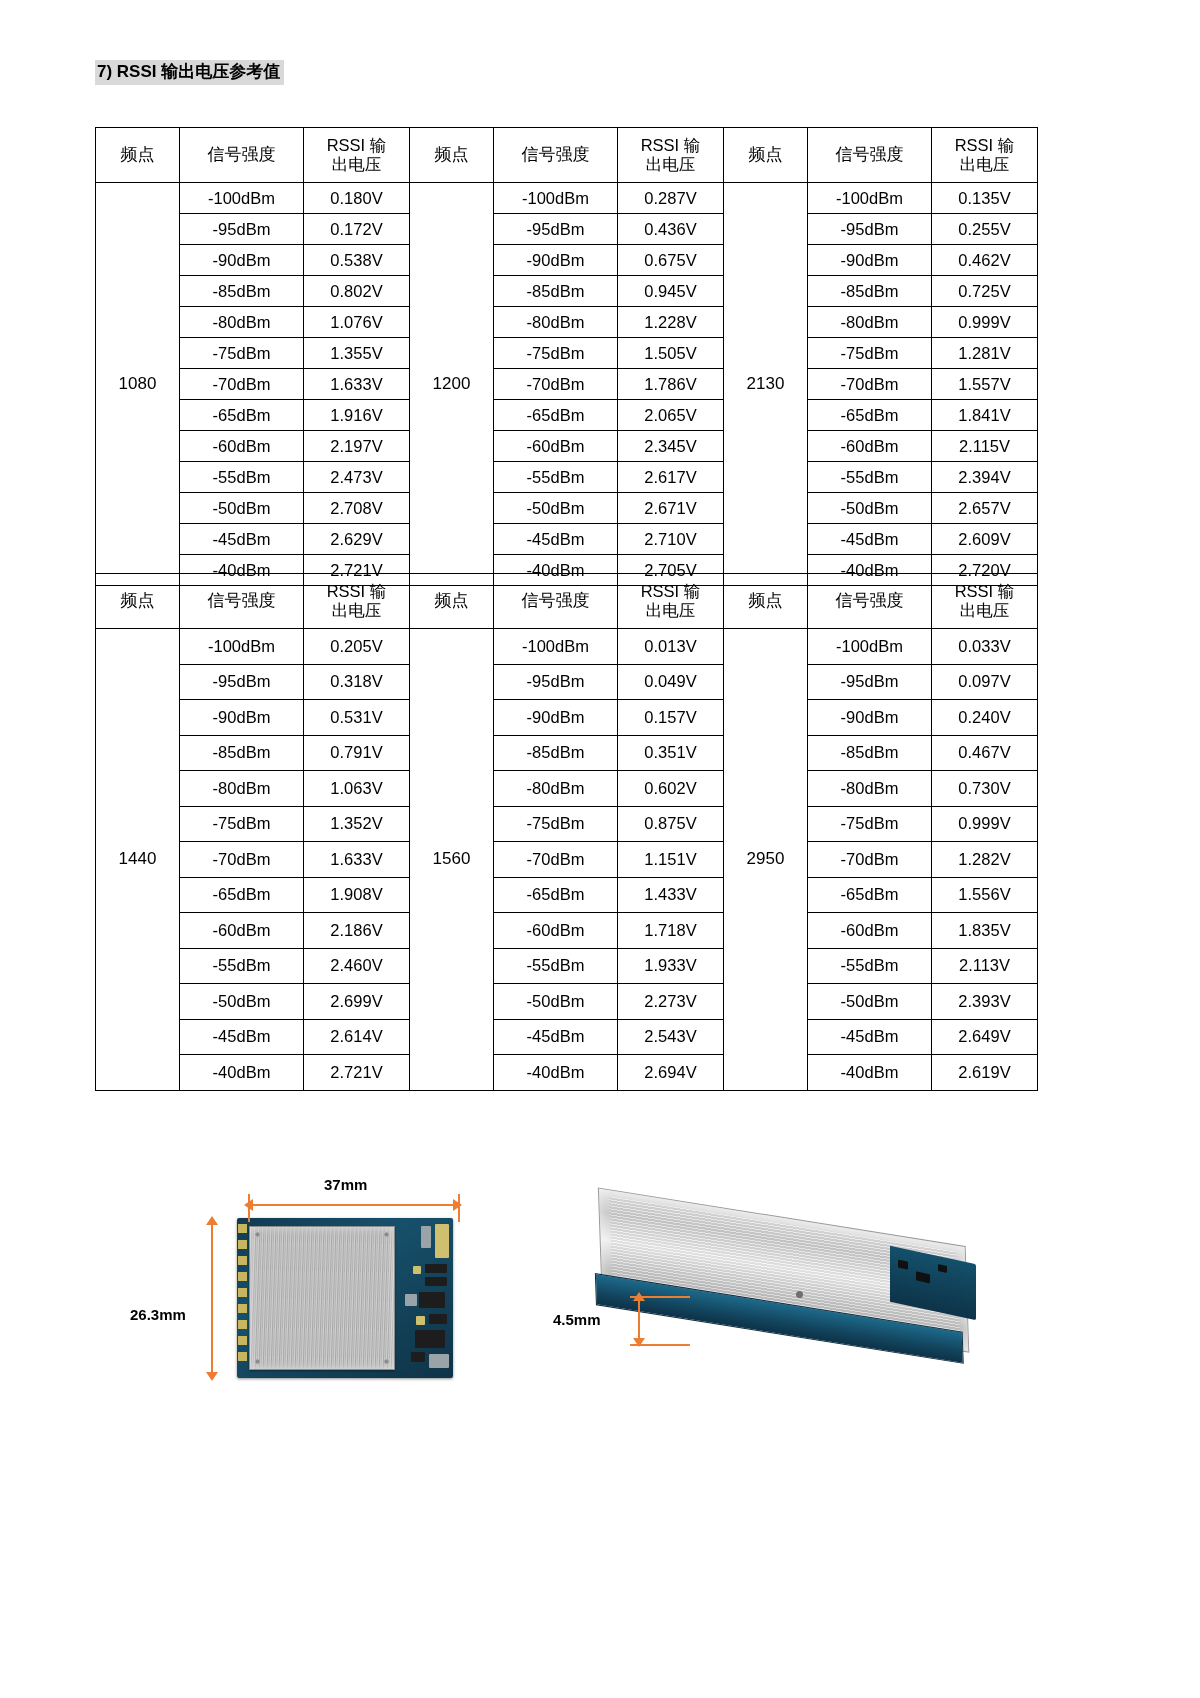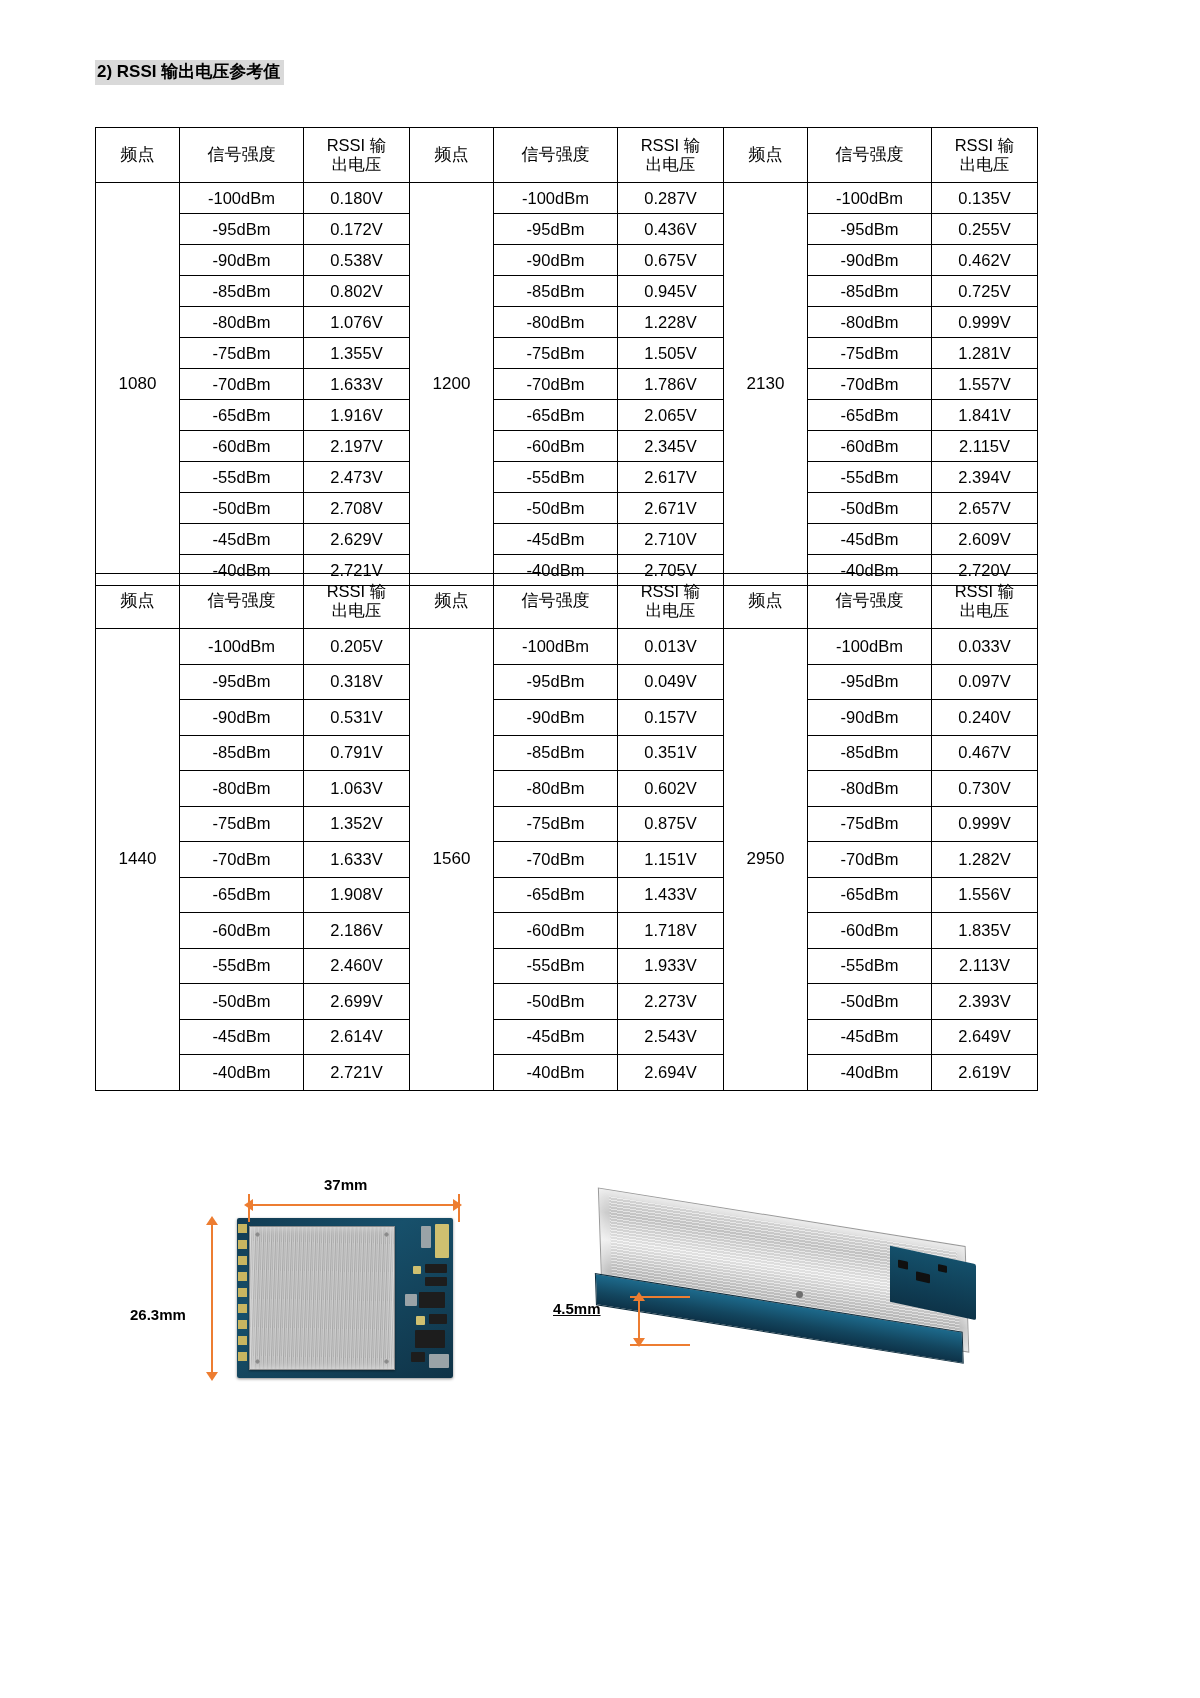--- a/index.html
+++ b/index.html
@@ -251,21 +251,21 @@
   .guide {
     position: absolute;
     background: #ed7d31;
   }
 </style>
 </head>
 <body>
 
 <div class="page">
 
-  <div class="sec-heading">2) RSSI 输出电压参考值</div>
+  <div class="sec-heading">7) RSSI 输出电压参考值</div>
 
 
   <table class="rssi-table t1">
     <colgroup>
       <col class="col-freq">
         <col class="col-sig">
         <col class="col-volt">
       <col class="col-freq">
         <col class="col-sig">
         <col class="col-volt">
@@ -609,17 +609,17 @@
         <span class="side-speck" style="left:48px; top:8px;  width:9px;  height:7px;"></span>
       </div>
       <span class="side-speck" style="left:206px; top:96px; width:7px; height:7px; border-radius:50%; background:#6f6f6f;"></span>
     </div>
 
     <div class="guide arrow-h" style="left:630px; top:136px; width:60px;"></div>
     <div class="guide arrow-h" style="left:630px; top:184px; width:60px;"></div>
     <div class="arrow-line arrow-v" style="left:638px; top:140px; height:40px;"></div>
     <div class="arrow-head ah-up" style="left:633px; top:132px;"></div>
     <div class="arrow-head ah-down" style="left:633px; top:178px;"></div>
-    <div class="dim-label" style="left:553px; top:140px;text-decoration:underline;">4.5mm</div>
+    <div class="dim-label" style="left:553px; top:151px;">4.5mm</div>
 
   </div>
 
 </div>
 
 </body></html>

